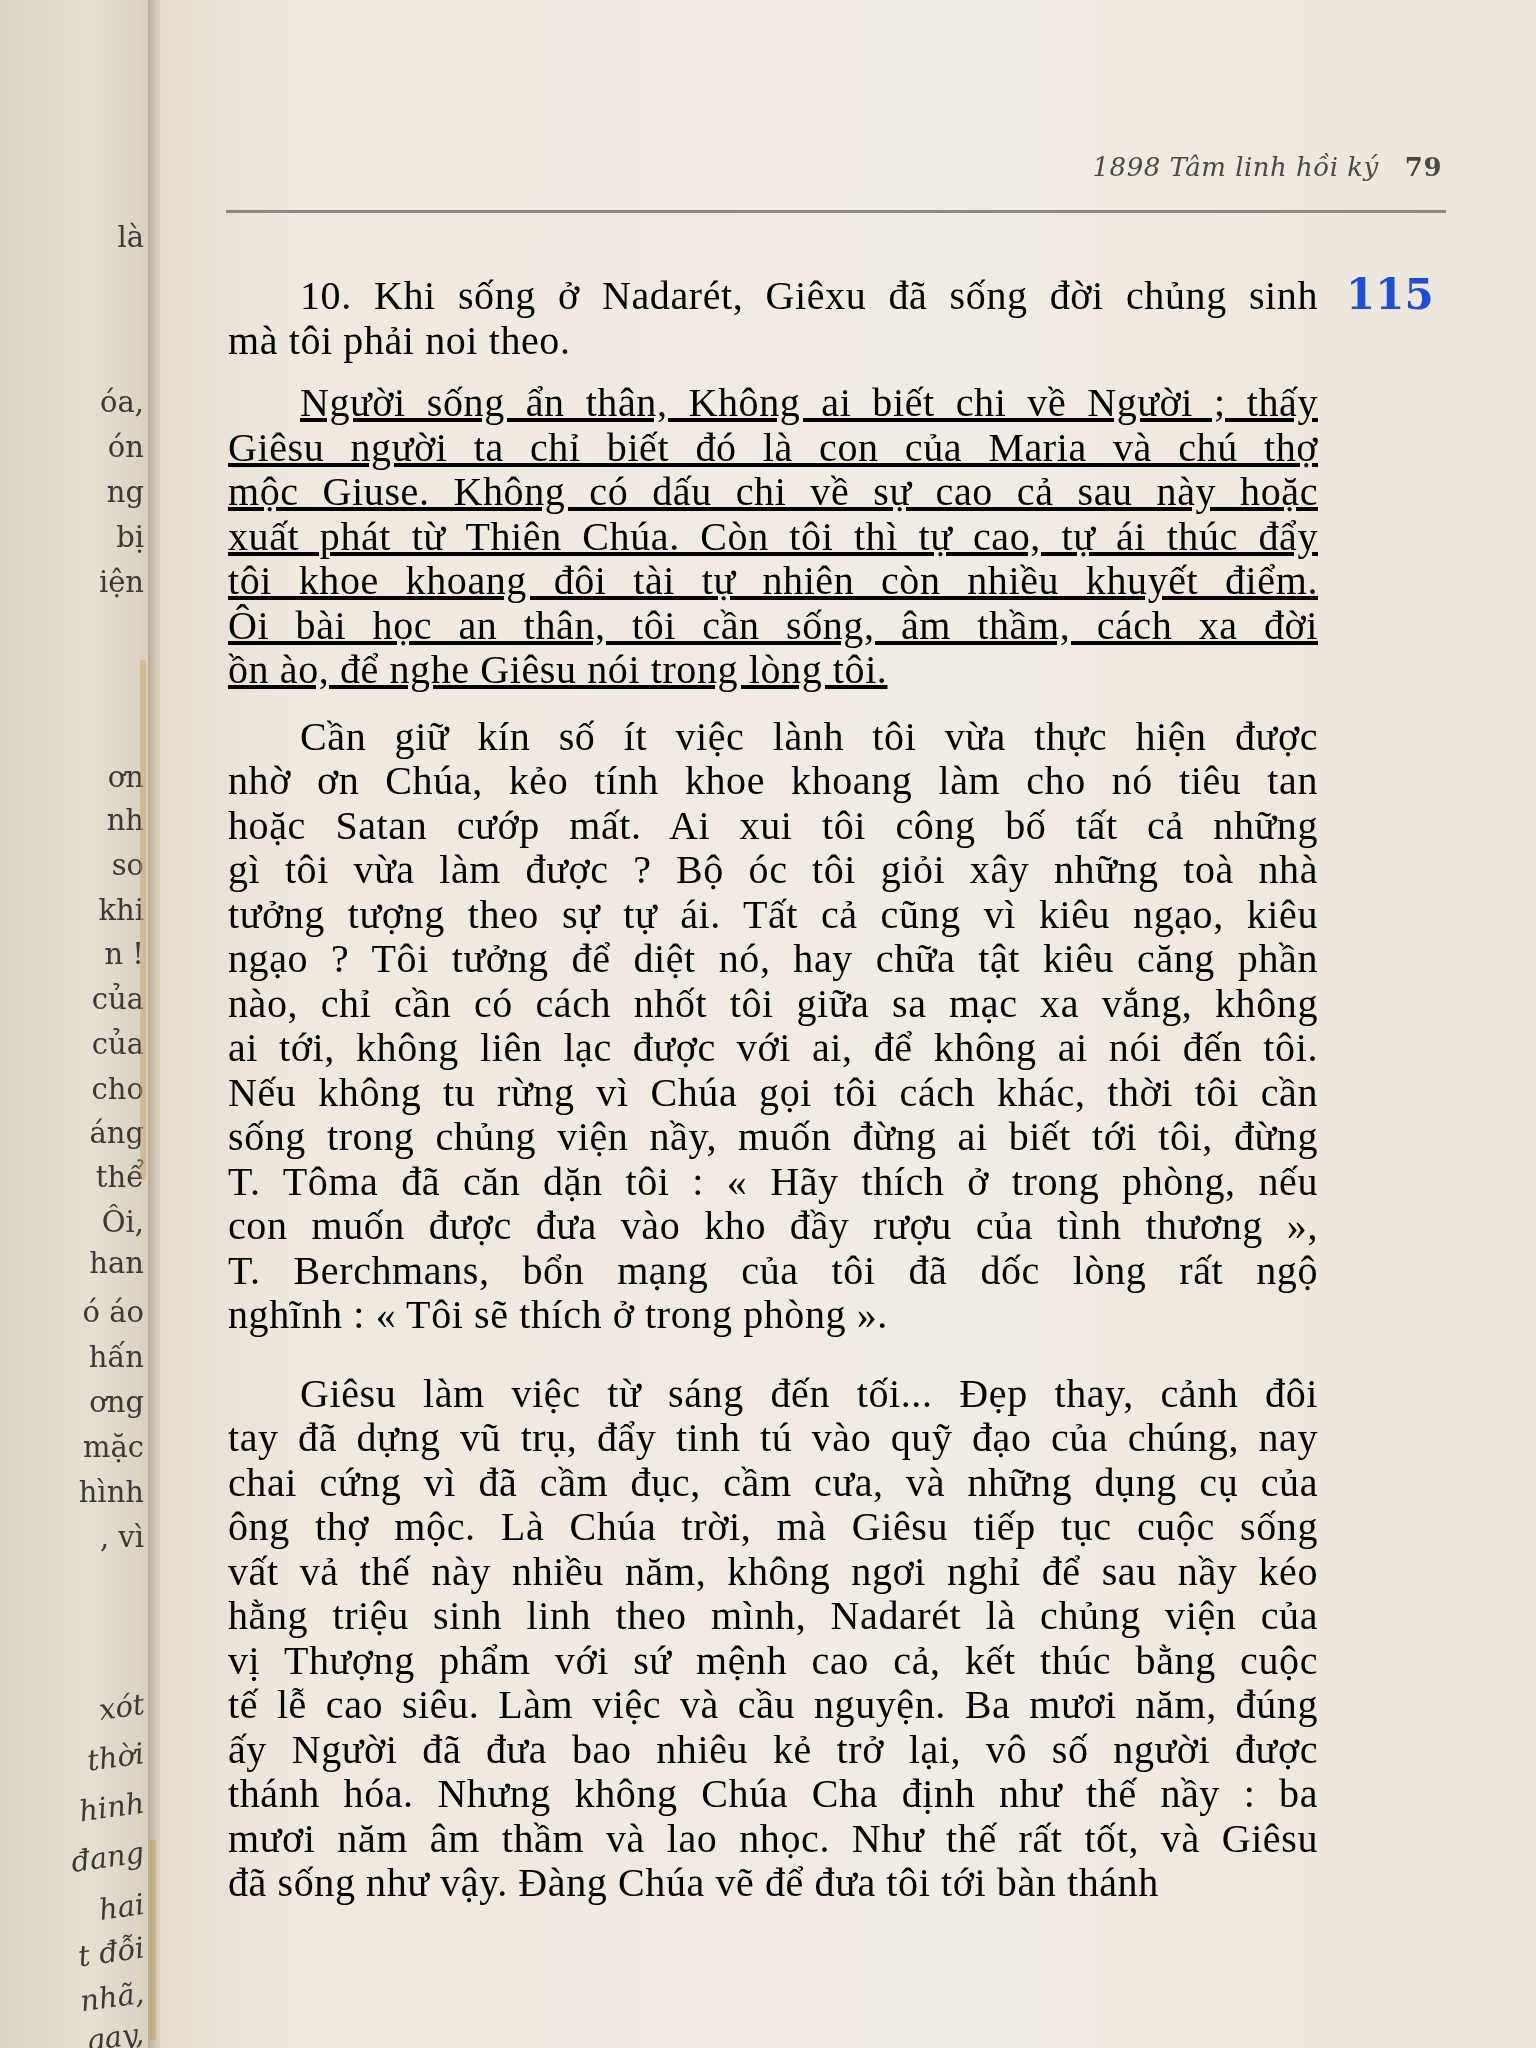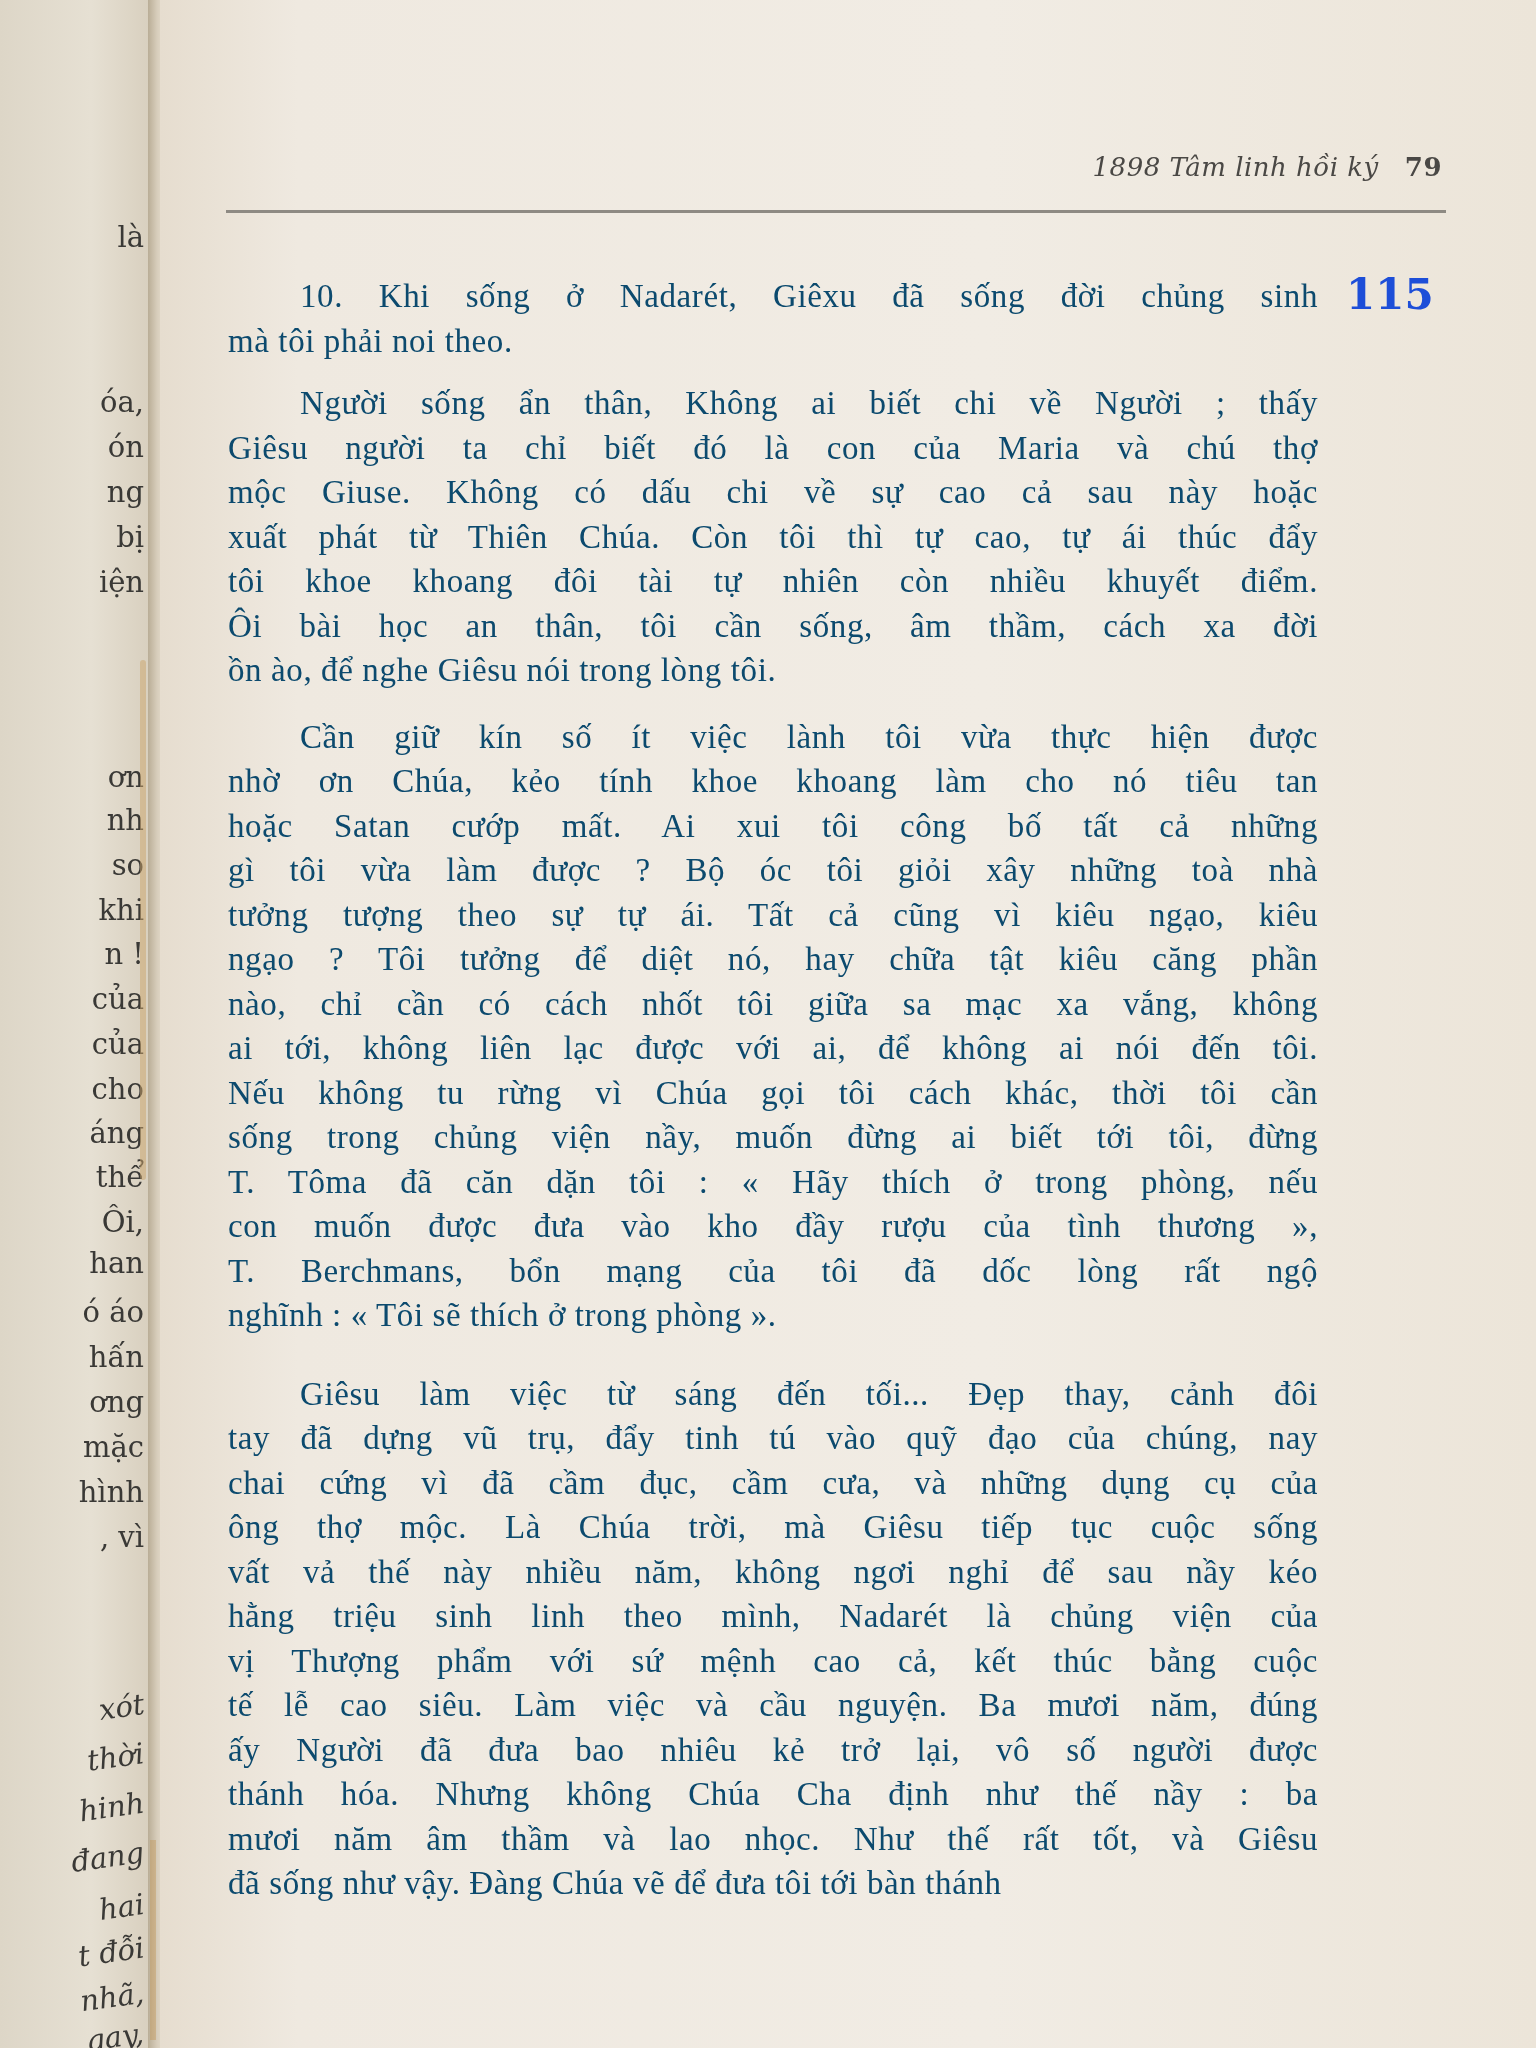--- a/index.html
+++ b/index.html
@@ -41,21 +41,21 @@
     position:absolute; left:226px; top:210px; width:1220px; height:3px;
     background:#8e8a83;
   }
   .margin-num {
     position:absolute; left:1346px; top:270px;
     font-size:42px; font-weight:bold; color:#1d4ed8;
     font-family:"DejaVu Serif", serif;
   }
   .text-block {
     position:absolute; left:228px; top:274px; width:1090px;
-    font-size:33px; line-height:44.5px; text-align:justify; color:#0c4a6e;
+    font-size:40px; line-height:44.5px; text-align:justify; color:#000000;
     font-family:"Liberation Serif", serif; letter-spacing:.6px;
   }
   .text-block .line { display:block; white-space:nowrap; text-align-last:justify; }
   .text-block .line.last { text-align-last:left; }
   .text-block .indent { padding-left:72px; }
   .para { margin-bottom:16px; }
 </style>
 </head>
 <body>
 
@@ -104,21 +104,21 @@
 </div>
 <div class="head-rule"></div>
 
 <div class="margin-num">115</div>
 
 <div class="text-block" id="text-block">
     <div class="para" style="margin-bottom: 18px;">
       <span class="line indent">10. Khi sống ở Nadarét, Giêxu đã sống đời chủng sinh</span>
       <span class="line last">mà tôi phải noi theo.</span>
     </div>
-    <div class="para" style="margin-bottom: 22px;">
+    <div class="para" style="margin-bottom: 22px; text-decoration: underline;">
       <span class="line indent">Người sống ẩn thân, Không ai biết chi về Người ; thấy</span>
       <span class="line">Giêsu người ta chỉ biết đó là con của Maria  và  chú  thợ</span>
       <span class="line">mộc Giuse.  Không có dấu chi về sự cao cả sau này  hoặc</span>
       <span class="line">xuất phát từ Thiên Chúa. Còn tôi thì tự cao, tự ái thúc đẩy</span>
       <span class="line">tôi khoe  khoang đôi tài tự nhiên còn nhiều khuyết điểm.</span>
       <span class="line">Ôi  bài học an thân,  tôi cần sống,  âm thầm,  cách xa  đời</span>
       <span class="line last">ồn ào, để nghe  Giêsu  nói trong lòng tôi.</span>
     </div>
     <div class="para" style="margin-bottom: 34px;">
       <span class="line indent">Cần giữ kín số ít việc lành  tôi vừa thực  hiện  được</span>

